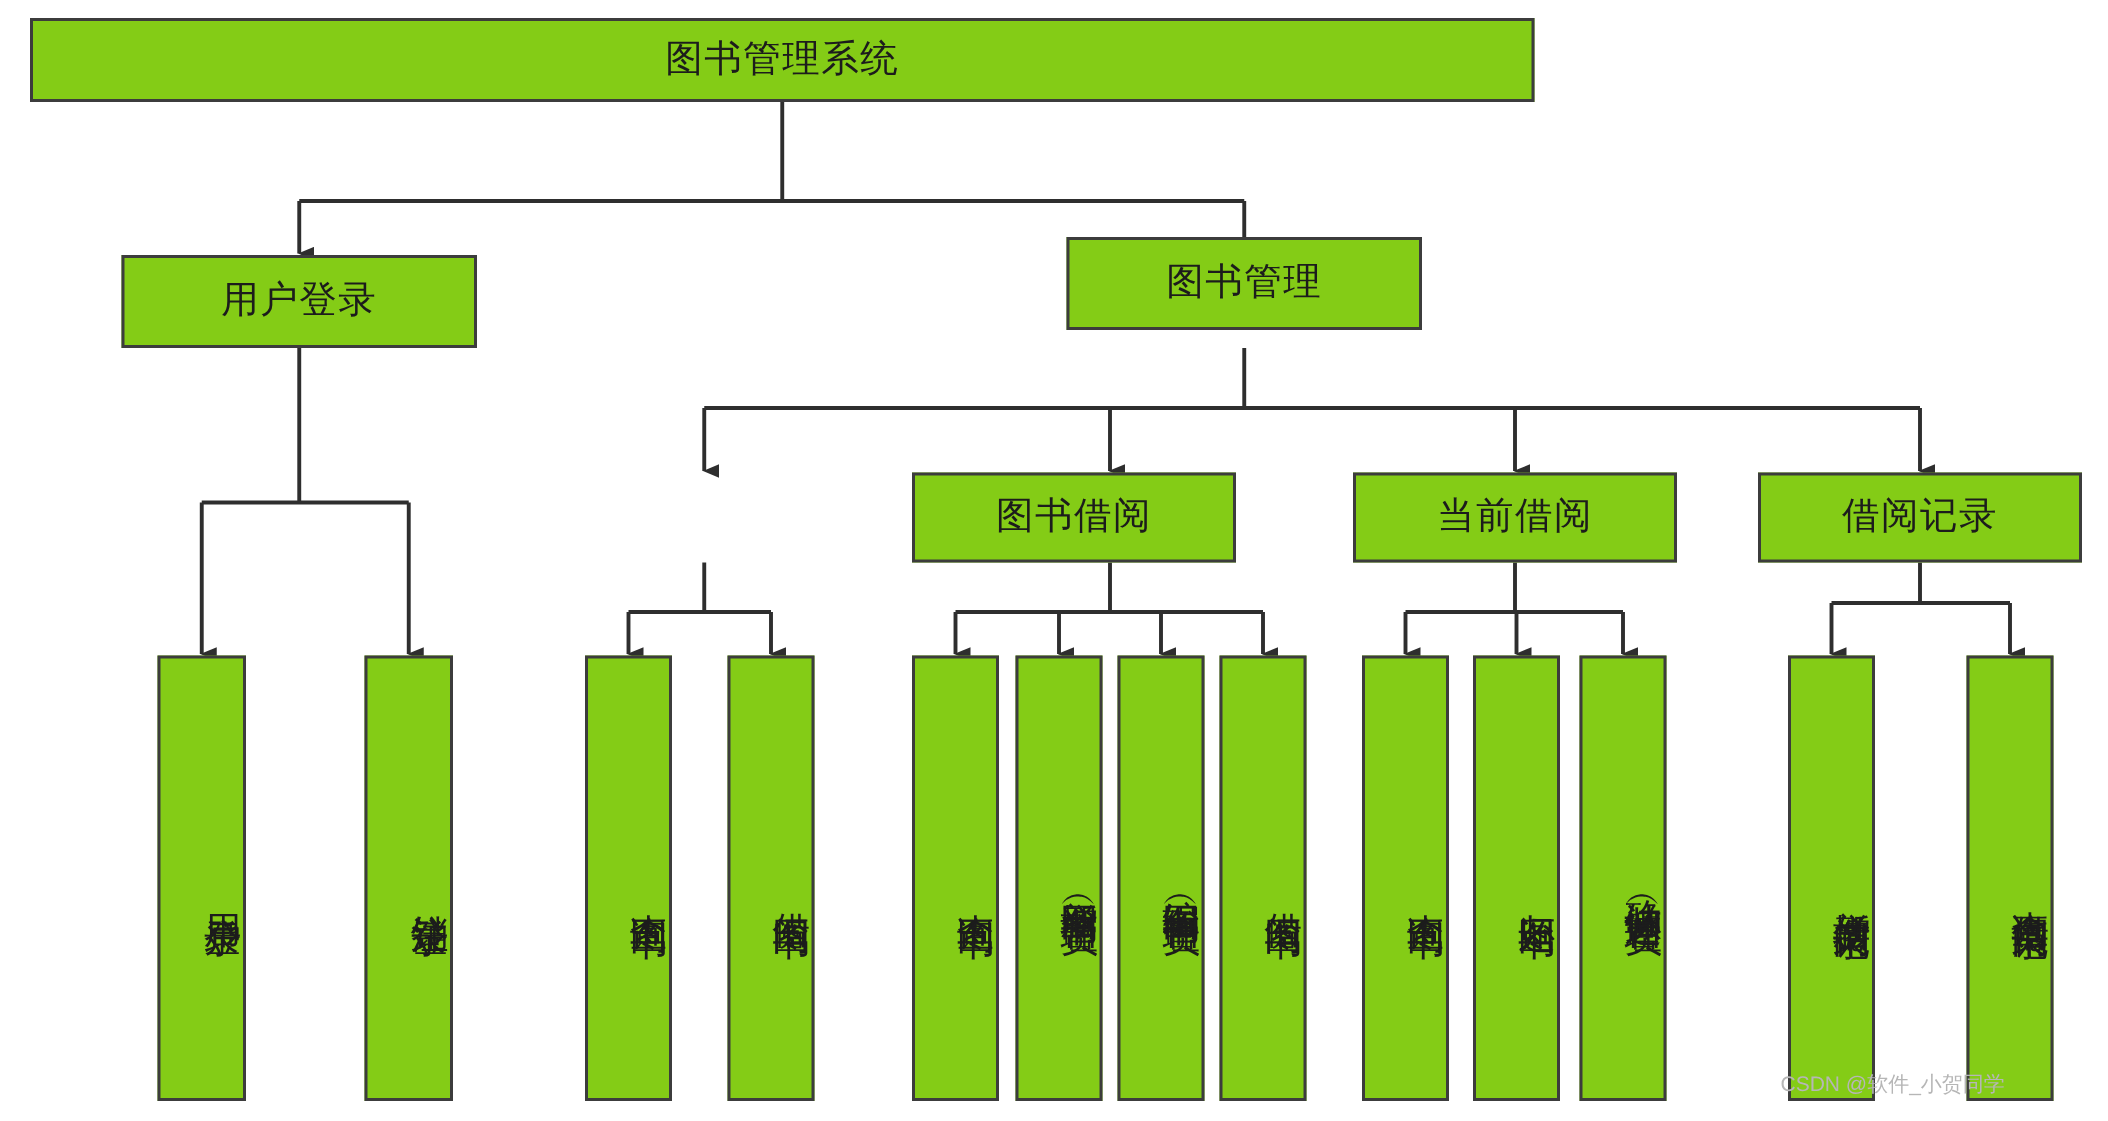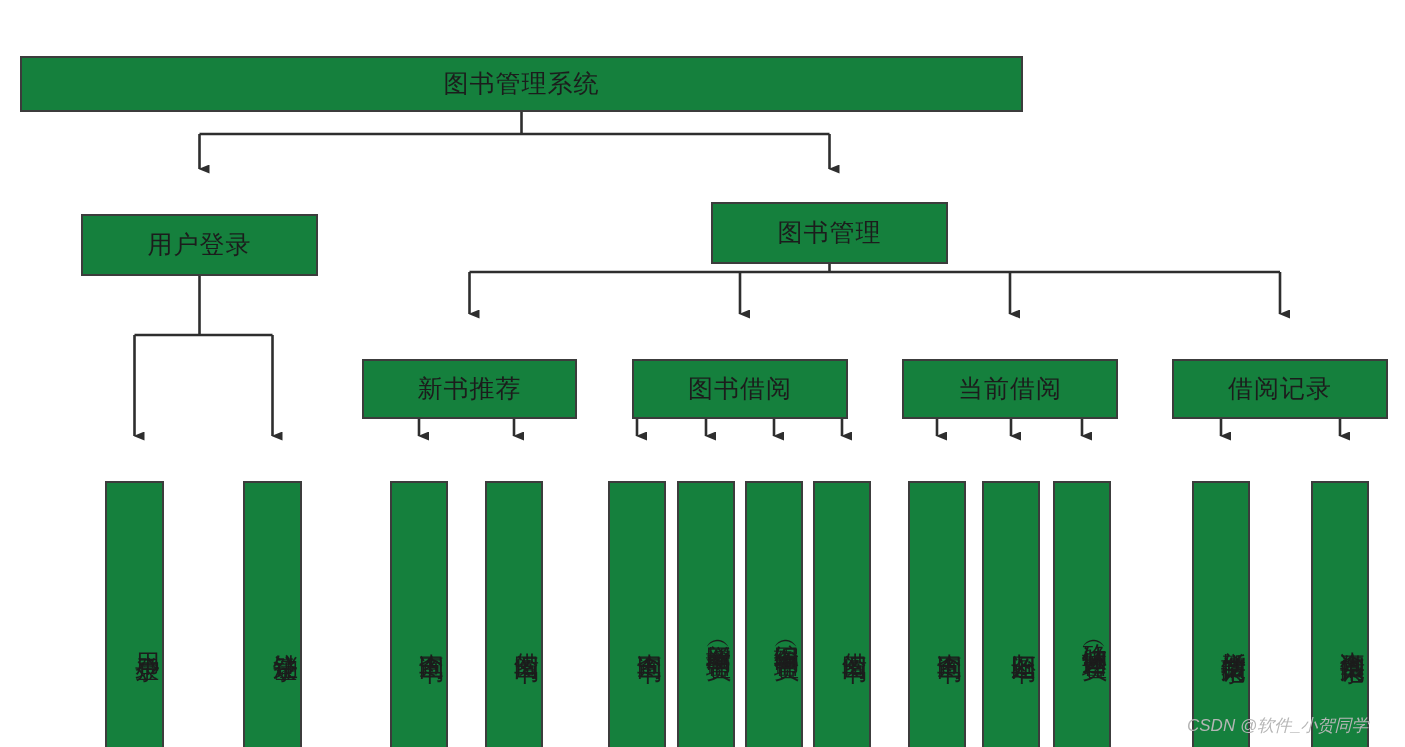--- a/index.html
+++ b/index.html
@@ -22,27 +22,26 @@
     left: 0;
     top: 0;
     width: 1405px;
     height: 747px;
     pointer-events: none;
   }
   .node {
     position: absolute;
     box-sizing: border-box;
     border: 2.5px solid #3c3c3c;
-    background: #15803d;
+    background: #84cc16;
     display: flex;
     align-items: center;
     justify-content: center;
     color: #1c1c1c;
     z-index: 2;
-    margin-top: 44px;
   }
   .node-h {
     font-size: 25px;
     letter-spacing: 1px;
     line-height: 1.1;
     white-space: nowrap;
   }
   .node-root {
     font-size: 25px;
   }
@@ -57,26 +56,25 @@
     padding-top: 14px;
     text-align: center;
   }
   .node-v.tall-text {
     padding-top: 6px;
   }
   .watermark {
     position: absolute;
     left: 1187px;
     top: 714px;
-    font-size: 17px;
+    font-size: 14px;
     color: #b6b6b6;
     white-space: nowrap;
     z-index: 5;
     font-family: "Liberation Sans", "DejaVu Sans", sans-serif;
-    font-style: italic;
   }
 </style>
 </head>
 <body>
 
 <div id="diagram-root">
 
   <svg id="edge-layer" width="1405" height="747" viewBox="0 0 1405 747">
     <defs>
       <marker id="arrowhead" markerWidth="9" markerHeight="11" refX="4.5" refY="10" orient="auto" markerUnits="userSpaceOnUse">
@@ -124,24 +122,21 @@
       <span>图书管理系统</span>
     </div>
 
   <div class="node node-h" style="left: 81px; top: 170px; width: 237px; height: 62px;">
       <span>用户登录</span>
     </div>
   <div class="node node-h" style="left: 711px; top: 158px; width: 237px; height: 62px;">
       <span>图书管理</span>
     </div>
 
-  <div class="node node-h" style="left: 362px; top: 315px; width: 215px; height: 60px;">
-      <span>新书推荐</span>
-    </div>
-  <div class="node node-h" style="left: 632px; top: 315px; width: 216px; height: 60px;">
+  <div class="node node-h" style="left: 608px; top: 315px; width: 216px; height: 60px;">
       <span>图书借阅</span>
     </div>
   <div class="node node-h" style="left: 902px; top: 315px; width: 216px; height: 60px; font-family: Liberation Serif, serif;">
       <span>当前借阅</span>
     </div>
   <div class="node node-h" style="left: 1172px; top: 315px; width: 216px; height: 60px;">
       <span>借阅记录</span>
     </div>
 
   <div class="node node-v" style="left: 105px; top: 437px; width: 59px; height: 297px;">

